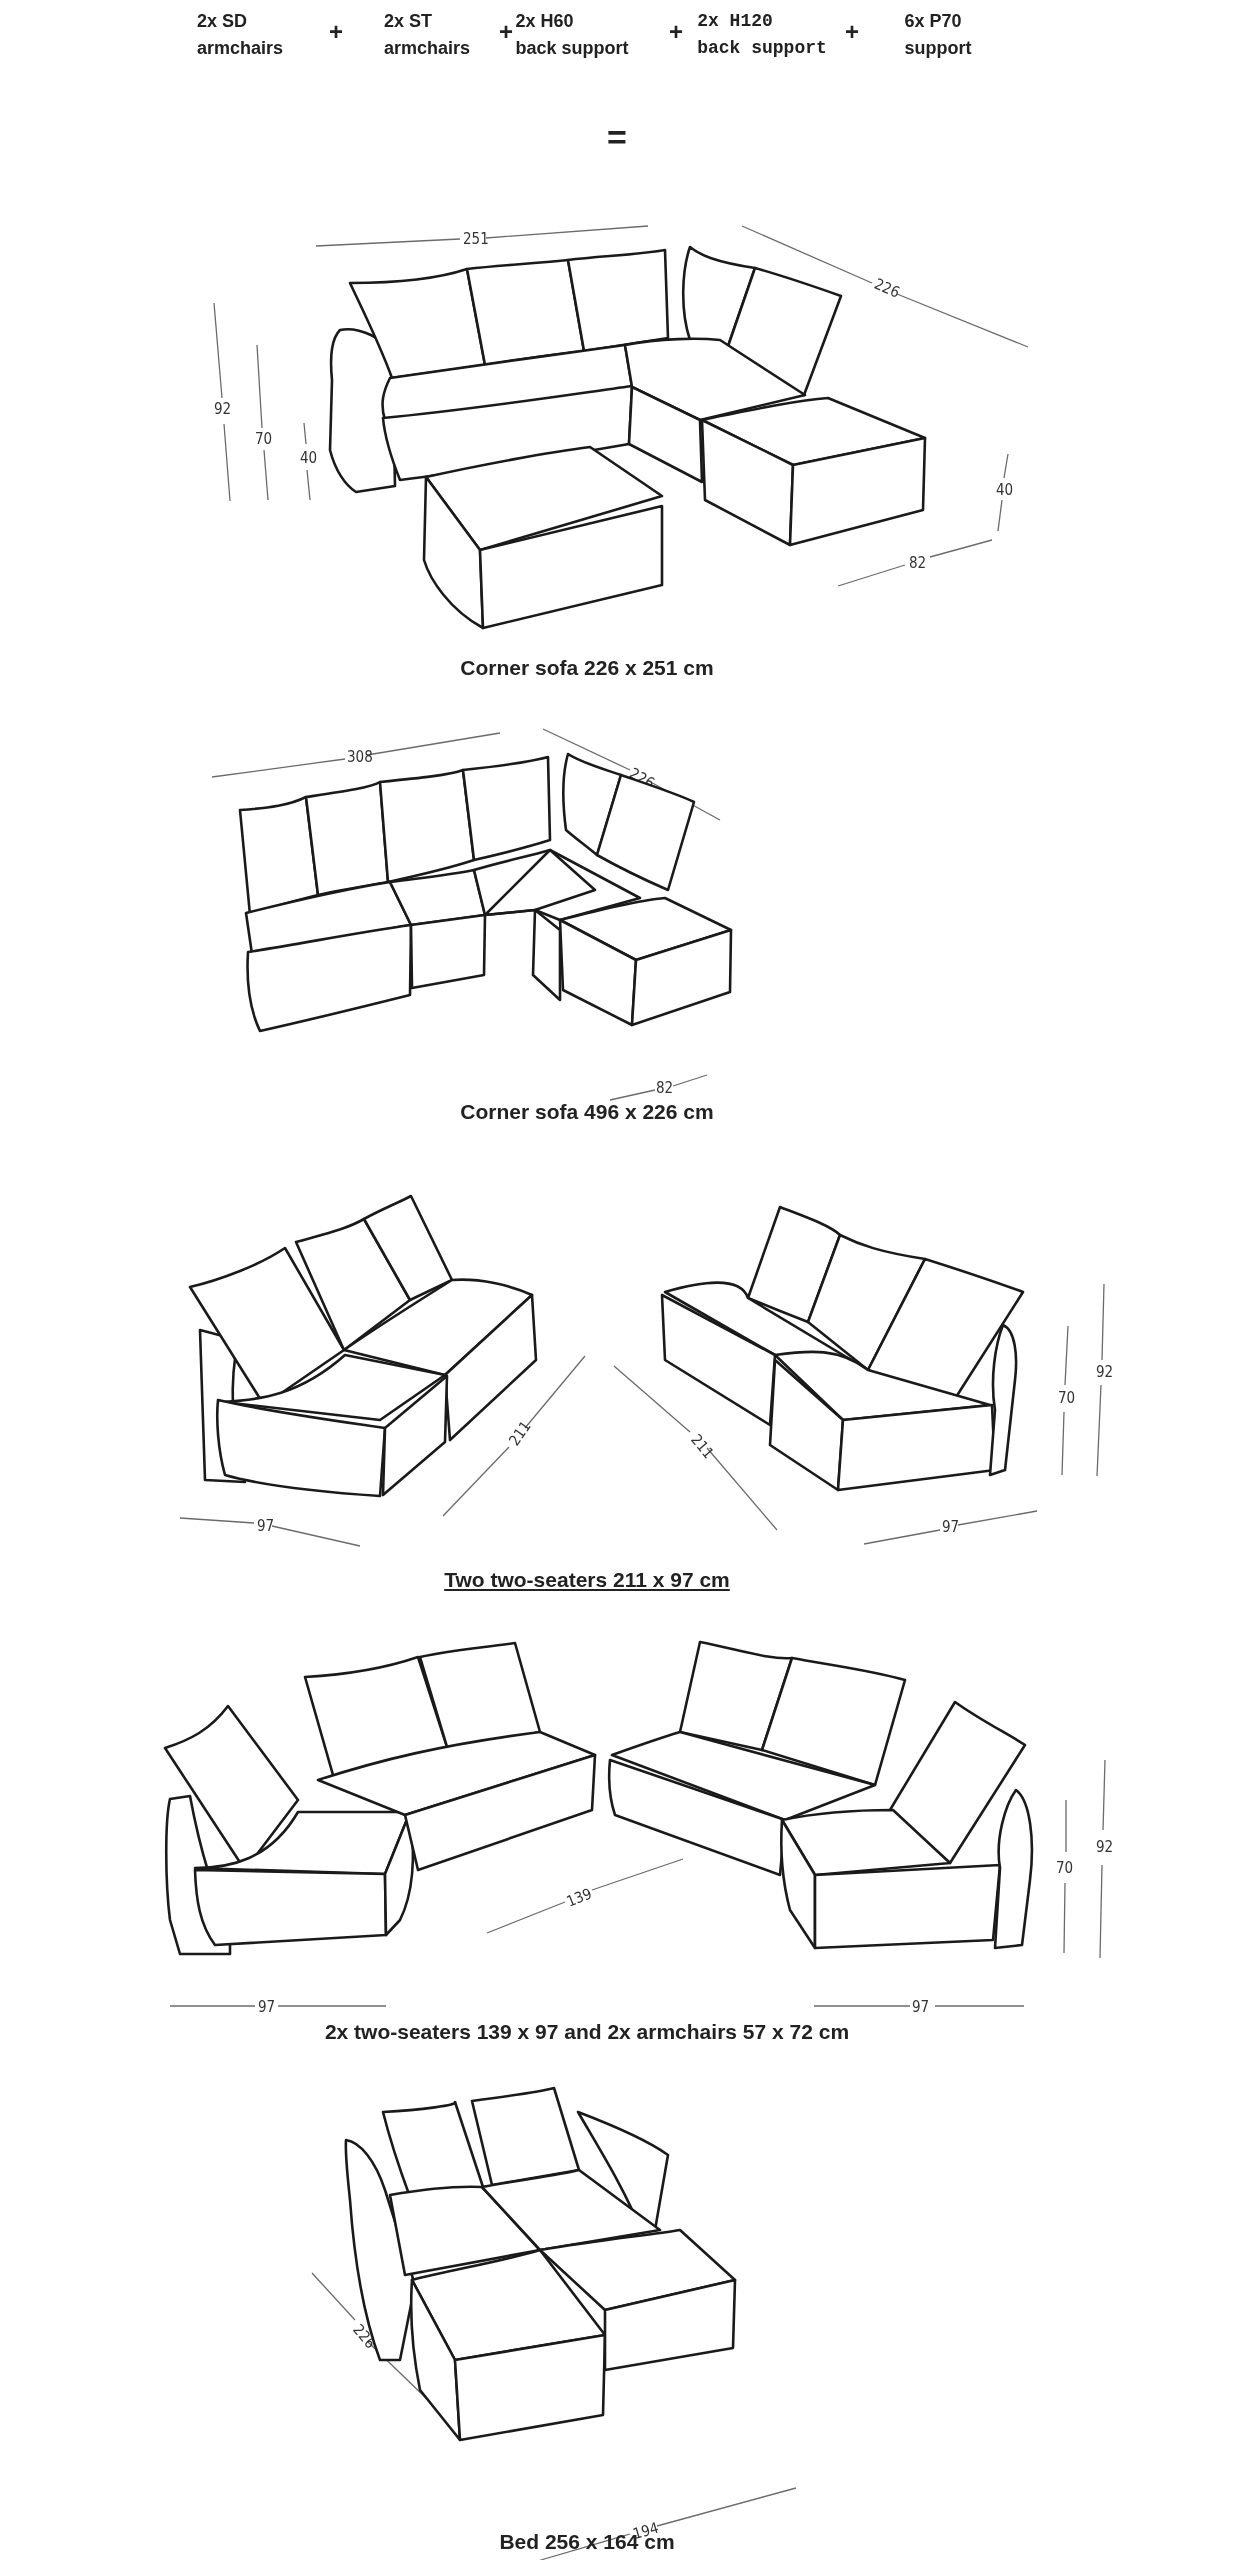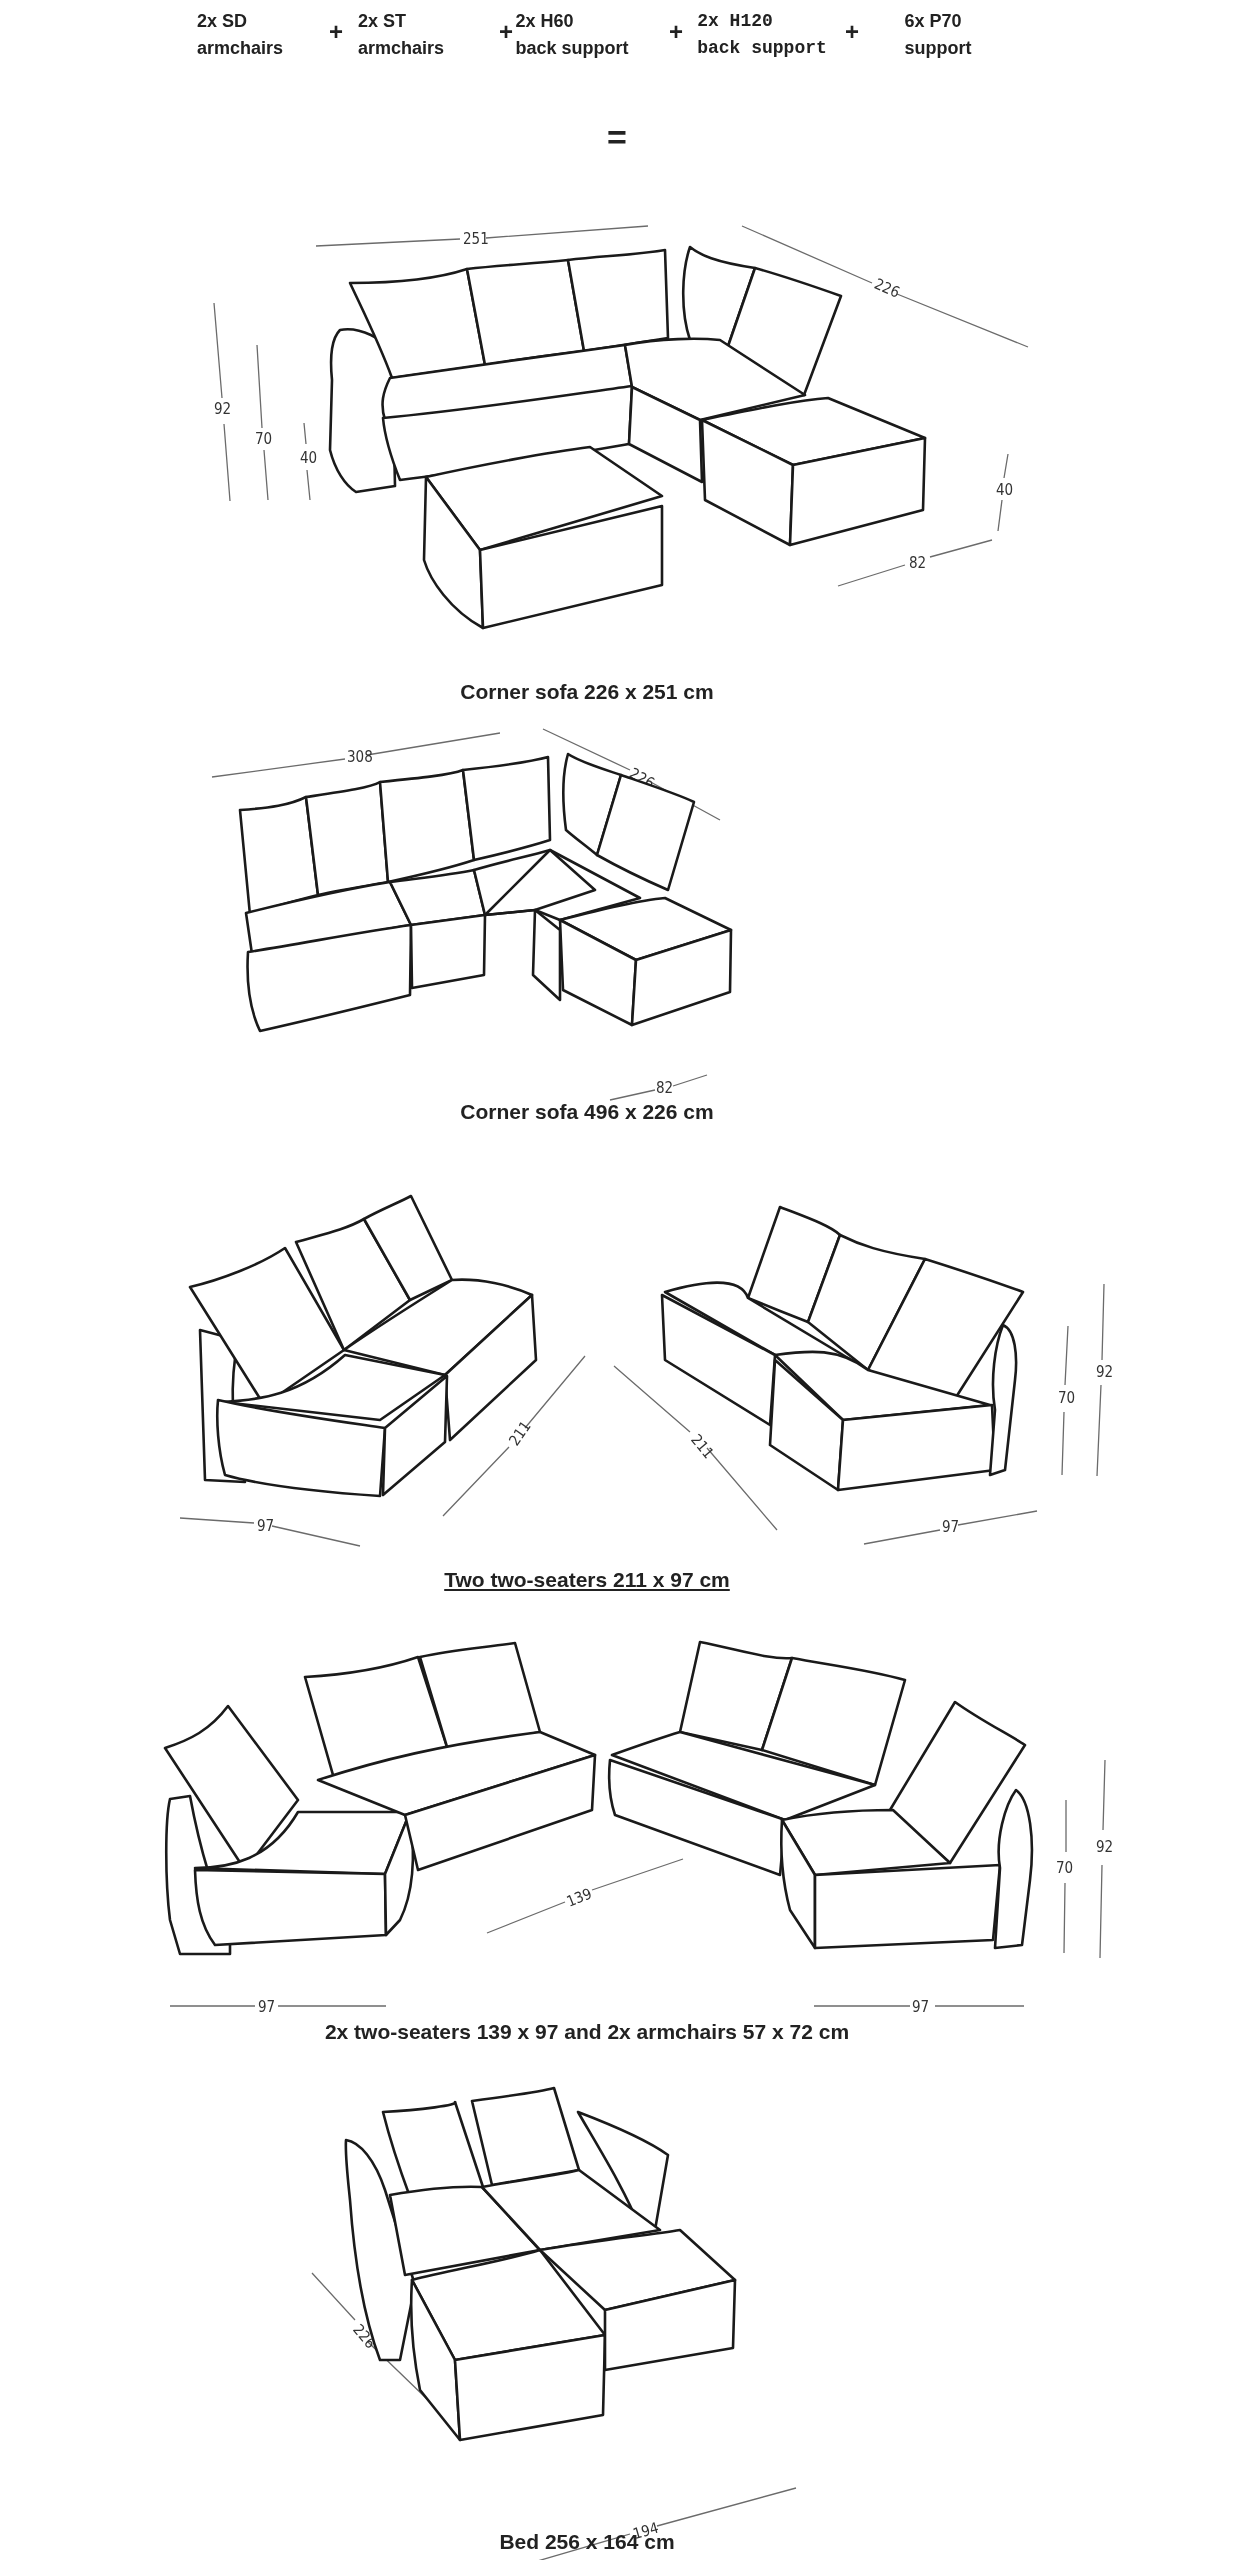--- a/index.html
+++ b/index.html
@@ -22,21 +22,21 @@
   </style>
 </head>
 <body>
 
 <div>
   <div class="formula-item" style="left:240px;">
     <div>2x SD</div>
     <div>armchairs</div>
   </div>
   <div class="plus" style="left:336px;">+</div>
-  <div class="formula-item" style="left:401px;">
+  <div class="formula-item" style="left:427px;">
     <div>2x ST</div>
     <div>armchairs</div>
   </div>
   <div class="plus" style="left:506px;">+</div>
   <div class="formula-item" style="left:572px;">
     <div>2x H60</div>
     <div>back support</div>
   </div>
   <div class="plus" style="left:676px;">+</div>
   <div class="formula-item" style="left:762px;font-family:Liberation Mono, monospace;">
@@ -85,21 +85,21 @@
   <path class="ol" d="M632 387 L700 420 L702 482 L629 444 Z"></path>
 
   <path class="ol" d="M702 420 C760 408 800 400 828 398 L925 438 L793 465 Z"></path>
   <path class="ol" d="M702 420 L793 465 L790 545 L705 500 Z"></path>
   <path class="ol" d="M793 465 L925 438 L923 510 L790 545 Z"></path>
 
   <path class="ol" d="M426 477 C480 465 550 452 590 447 L662 496 L480 550 Z"></path>
   <path class="ol" d="M426 477 L480 550 L483 628 C450 610 430 580 424 560 Z"></path>
   <path class="ol" d="M480 550 L662 506 L662 585 L483 628 Z"></path>
 </svg>
-<div class="caption" style="left:587px; top:656px;margin-top:24px;">Corner sofa 226 x 251 cm</div>
+<div class="caption" style="left:587px; top:656px;">Corner sofa 226 x 251 cm</div>
 
 <svg class="drawing" width="1239" height="420" style="top:720px;">
   <g>
     <path class="dim" d="M212 57 L345 39 M367 35 L500 13"></path>
     <text class="dimtxt" x="347" y="42">308</text>
     <path class="dim" d="M543 9 L630 50 M647 60 L720 100"></path>
     <text class="dimtxt" x="630" y="62" transform="rotate(30 640 56)">226</text>
     <path class="dim" d="M610 380 L655 370 M673 366 L707 355"></path>
     <text class="dimtxt" x="656" y="373">82</text>
   </g>

